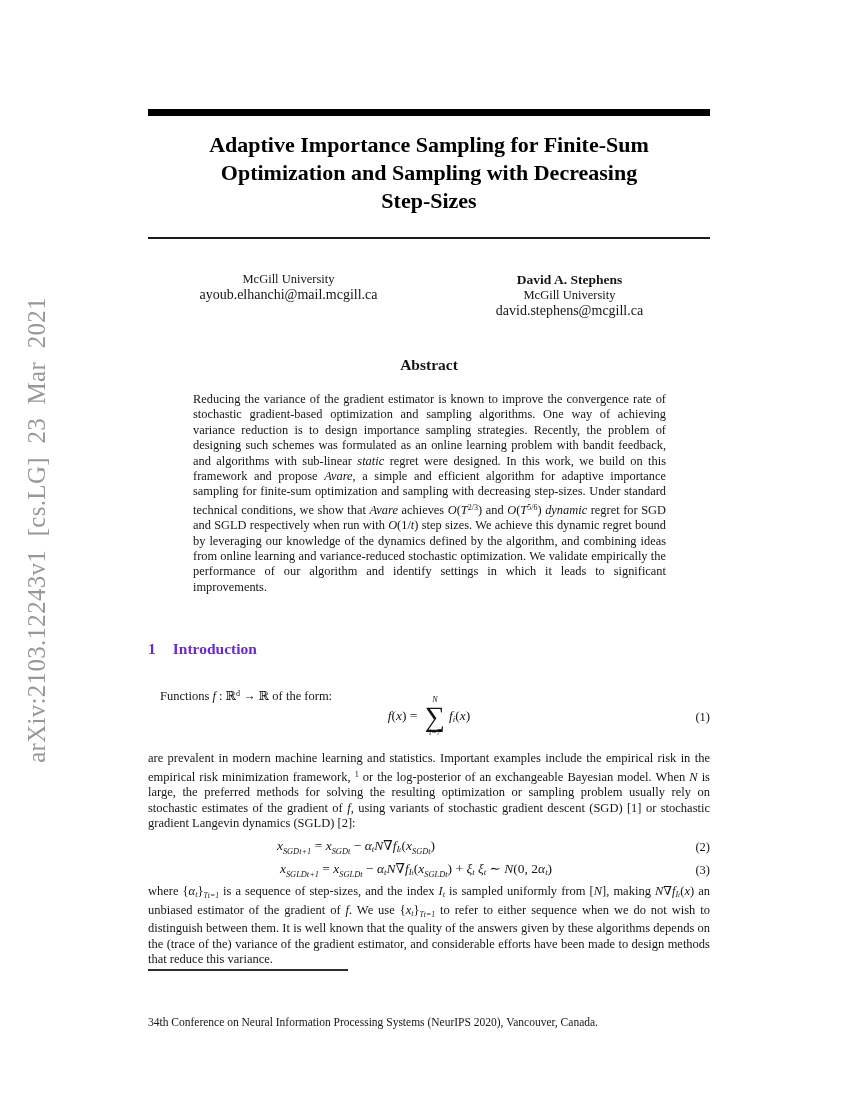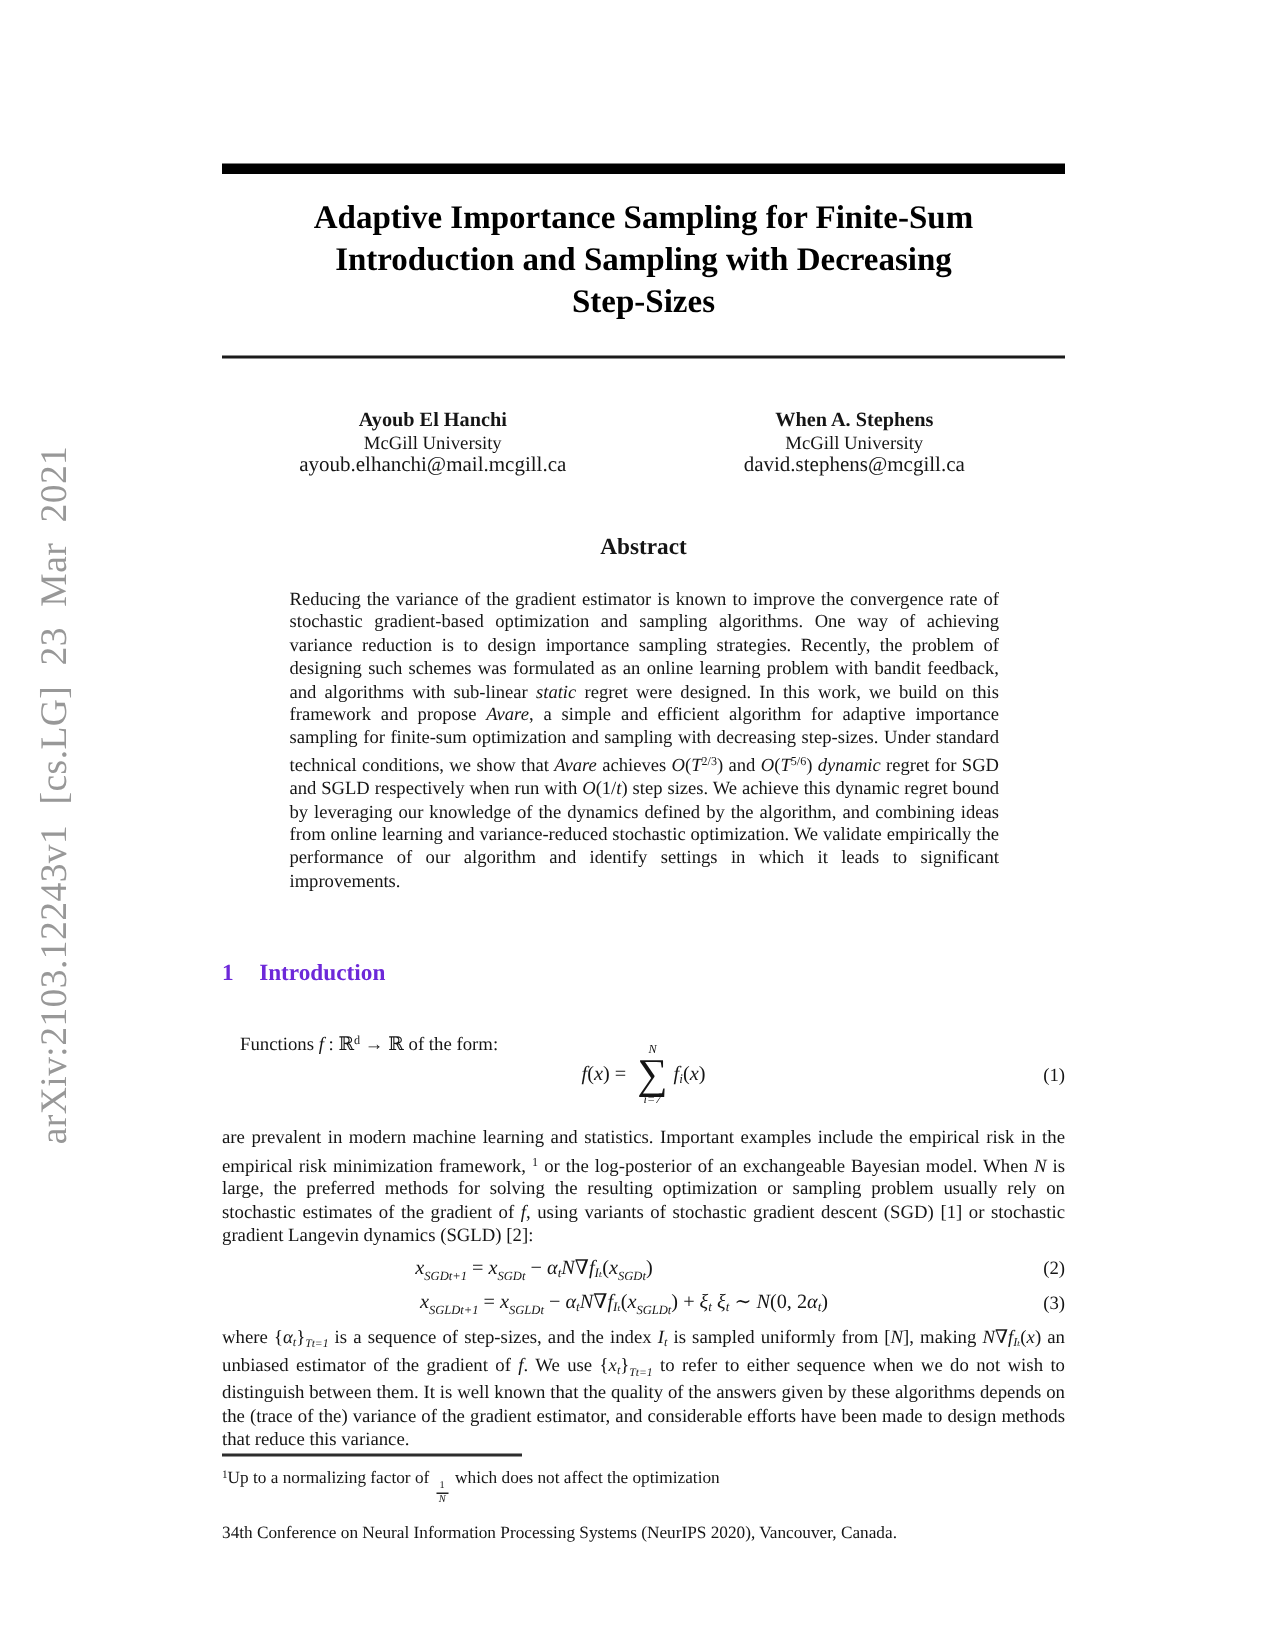--- a/index.html
+++ b/index.html
@@ -64,34 +64,33 @@
 <body>
 
 <div class="page">
   <div class="watermark">arXiv:2103.12243v1 [cs.LG] 23 Mar 2021</div>
 
   <div class="content">
     <div class="rule-thick"></div>
 
     <h1 class="title">
       <span class="tline">Adaptive Importance Sampling for Finite-Sum</span>
-      <span class="tline">Introduction and Sampling with Decreasing</span>
+      <span class="tline">Optimization and Sampling with Decreasing</span>
       <span class="tline">Step-Sizes</span>
     </h1>
 
     <div class="rule-thin"></div>
 
     <div class="authors">
       <div class="author">
-        <div class="a-name">Ayoub El Hanchi</div>
         <div class="a-affil">McGill University</div>
         <div class="a-email">ayoub.elhanchi@mail.mcgill.ca</div>
       </div>
       <div class="author">
-        <div class="a-name">When A. Stephens</div>
+        <div class="a-name">David A. Stephens</div>
         <div class="a-affil">McGill University</div>
         <div class="a-email">david.stephens@mcgill.ca</div>
       </div>
     </div>
 
     <div class="abs-head">Abstract</div>
     <p class="abs-body"><span>Reducing the variance of the gradient estimator is known to improve the convergence rate of stochastic gradient-based optimization and sampling algorithms. One way of achieving variance reduction is to design importance sampling strategies. Recently, the problem of designing such schemes was formulated as an online learning problem with bandit feedback, and algorithms with sub-linear </span><span class="it">static</span><span> regret were designed. In this work, we build on this framework and propose </span><span class="it">Avare</span><span>, a simple and efficient algorithm for adaptive importance sampling for finite-sum optimization and sampling with decreasing step-sizes. Under standard technical conditions, we show that </span><span class="it">Avare</span><span> achieves </span><span class="it">O</span><span>(</span><span class="it">T</span><span class="sup">2/3</span><span>) and </span><span class="it">O</span><span>(</span><span class="it">T</span><span class="sup">5/6</span><span>) </span><span class="it">dynamic</span><span> regret for SGD and SGLD respectively when run with </span><span class="it">O</span><span>(1/</span><span class="it">t</span><span>) step sizes. We achieve this dynamic regret bound by leveraging our knowledge of the dynamics defined by the algorithm, and combining ideas from online learning and variance-reduced stochastic optimization. We validate empirically the performance of our algorithm and identify settings in which it leads to significant improvements.</span></p>
 
     <h2 class="sec-head">
       <span class="sec-no">1</span><span>Introduction</span>
@@ -140,20 +139,16 @@
 
     <p class="para para-2"><span>where {</span><span class="m-grp it"><span>α</span><span class="sub">t</span></span><span class="m-grp"><span>}</span><span class="m-st">
             <span>T</span>
             <span>t=1</span>
           </span></span><span> is a sequence of step-sizes, and the index </span><span class="m-grp it"><span>I</span><span class="sub">t</span></span><span> is sampled uniformly from [</span><span class="it">N</span><span>], making </span><span class="it">N</span><span>∇</span><span class="m-grp it"><span>f</span><span class="sub">Iₜ</span></span><span>(</span><span class="it">x</span><span>) an unbiased estimator of the gradient of </span><span class="it">f</span><span>. We use {</span><span class="m-grp it"><span>x</span><span class="sub">t</span></span><span class="m-grp"><span>}</span><span class="m-st">
             <span>T</span>
             <span>t=1</span>
           </span></span><span> to refer to either sequence when we do not wish to distinguish between them. It is well known that the quality of the answers given by these algorithms depends on the (trace of the) variance of the gradient estimator, and considerable efforts have been made to design methods that reduce this variance.</span></p>
 
     <div class="fn-rule"></div>
-    <p class="footnote"><span class="sup">1</span><span>Up to a normalizing factor of </span><span class="m-frac">
-          <span class="m-nu">1</span>
-          <span class="m-de">N</span>
-        </span><span> which does not affect the optimization</span></p>
 
     <p class="footer">34th Conference on Neural Information Processing Systems (NeurIPS 2020), Vancouver, Canada.</p>
   </div>
 </div>
 
 </body></html>

